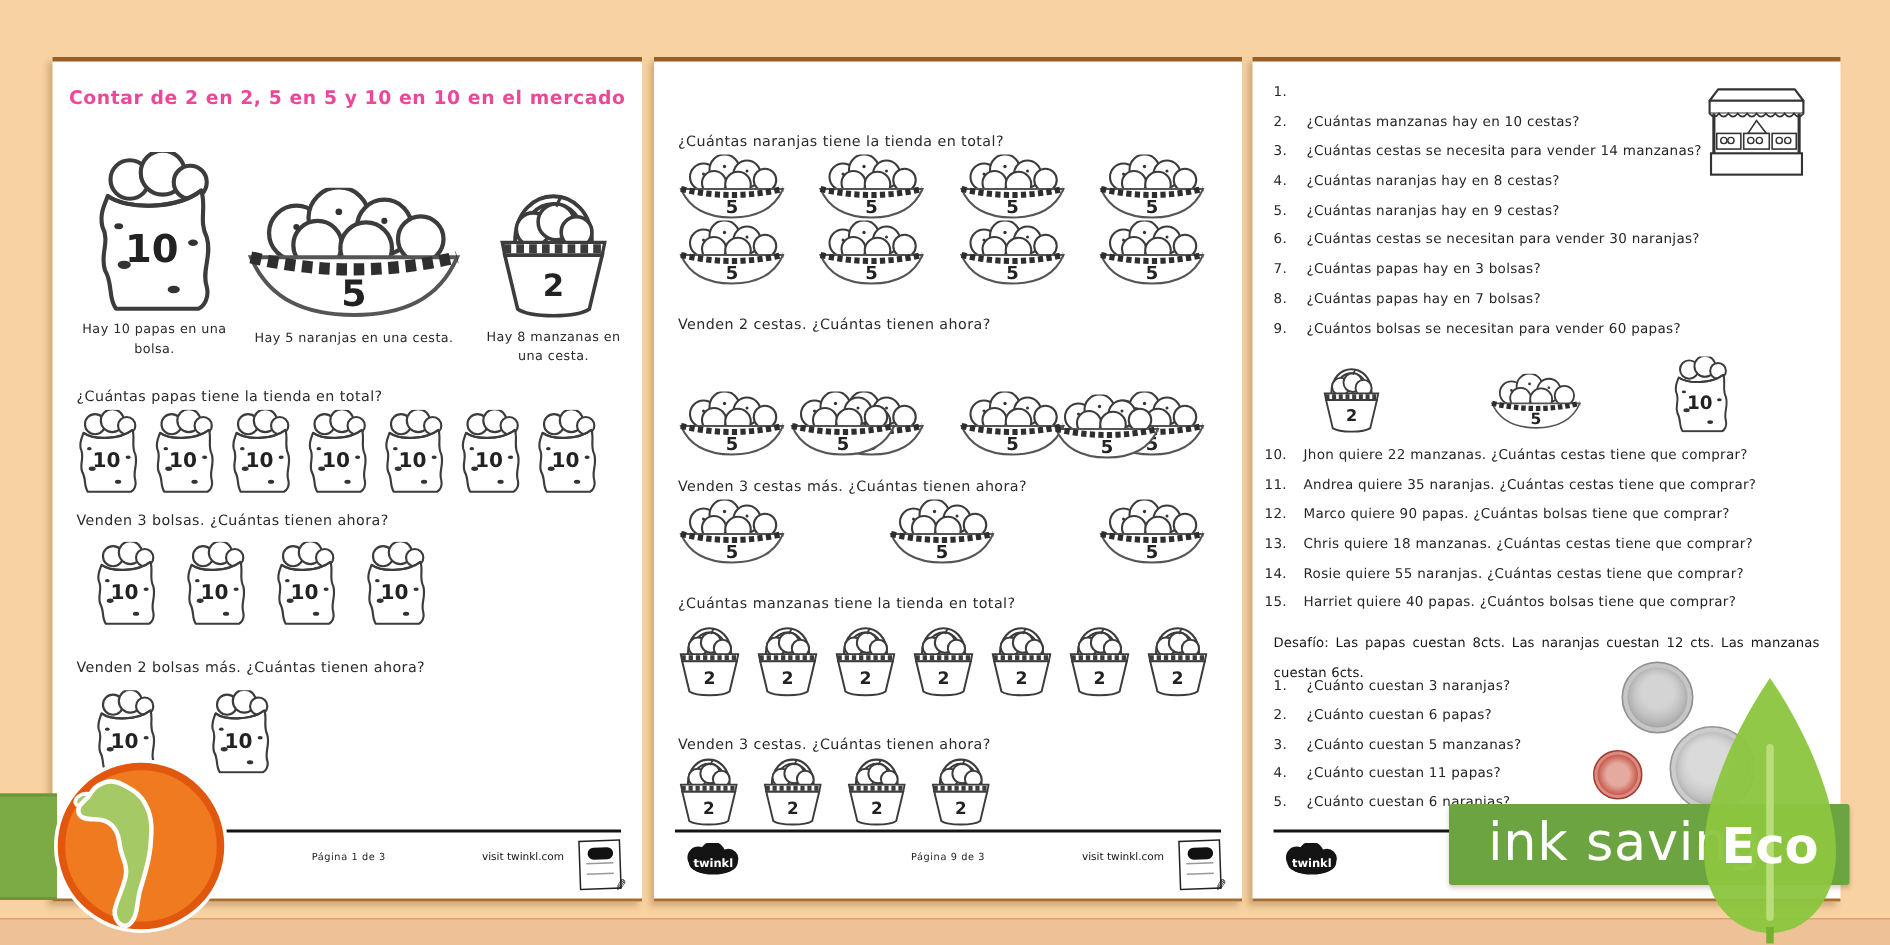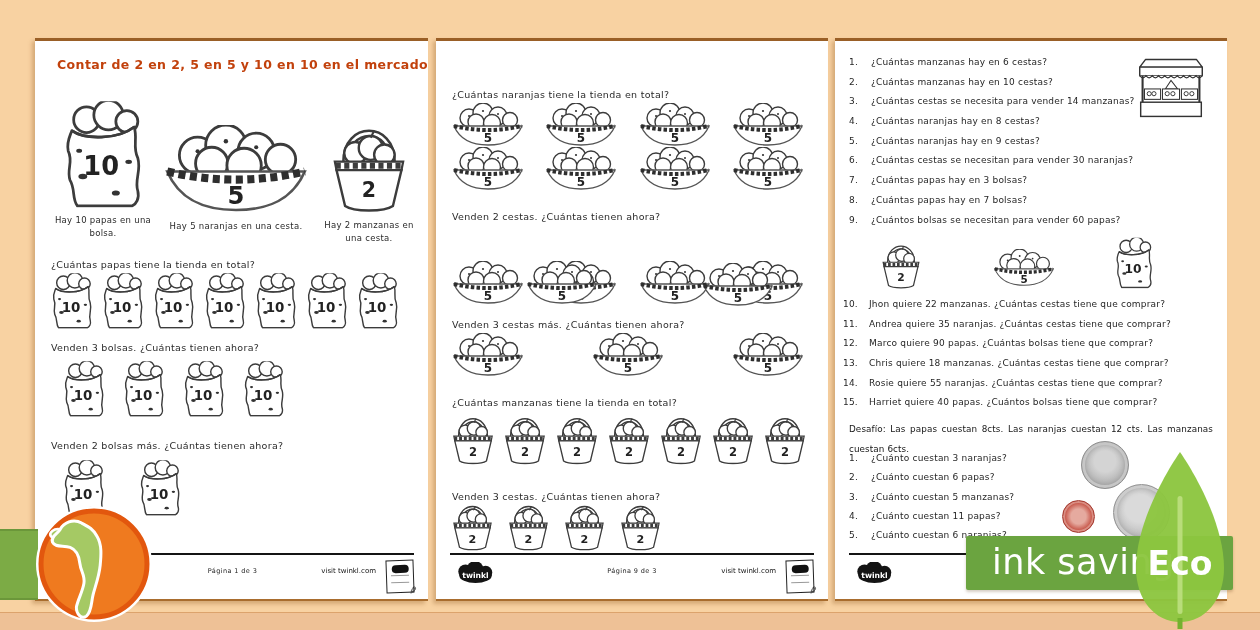--- a/index.html
+++ b/index.html
@@ -6,22 +6,22 @@
     background:#f8d2a2;font-family:"DejaVu Sans",sans-serif;color:#2a2a2a;position:relative}
 
   
   .page{position:absolute;top:38px;height:558px;background:#fff;z-index:1;
     border-top:3px solid #9a5f26;border-bottom:2px solid #a96d2e;
     box-shadow:-3px 3px 4px rgba(150,95,40,.35)}
   #page1{left:35px;width:393px}
   #page2{left:436px;width:392px}
   #page3{left:835px;width:392px}
 
-  #p1-title{position:absolute;top:16px;left:0;right:0;text-align:right;
-    font-size:12.5px;font-weight:bold;letter-spacing:.4px;color:#c2410c}
+  #p1-title{position:absolute;top:16px;left:0;right:0;text-align:center;
+    font-size:12.5px;font-weight:bold;letter-spacing:.4px;color:#ec4899}
 
   .q{position:absolute;font-size:9.5px;letter-spacing:.3px;white-space:nowrap;color:#2a2a2a}
   .row{position:absolute;display:flex;align-items:flex-end}
 
   svg.icon{display:block;flex:0 0 auto}
   svg text{font-family:"DejaVu Sans",sans-serif}
   .icon-sack{width:46px;height:56px}
   .icon-bowl{width:72px;height:44px}
   .icon-basket{width:46px;height:54px}
 
@@ -216,21 +216,21 @@
           <use href="#sym-bowl"></use>
           <text x="36" y="39" text-anchor="middle" font-size="12" font-weight="bold" fill="#222">5</text>
         </svg></span>
     <div class="cap">Hay 5 naranjas en una cesta.</div>
   </div>
   <div class="hero-fig" id="hero-basket">
     <span><svg class="icon icon-basket" viewBox="0 0 48 56">
           <use href="#sym-basket"></use>
           <text x="24" y="47" text-anchor="middle" font-size="12" font-weight="bold" fill="#222">2</text>
         </svg></span>
-    <div class="cap">Hay 2 manzanas en una cesta.</div>
+    <div class="cap">Hay 8 manzanas en una cesta.</div>
   </div>
 
   <div class="q" id="p1-q1">¿Cuántas papas tiene la tienda en total?</div>
   <div class="row" id="p1-r1">
       <svg class="icon icon-sack" viewBox="0 0 48 58">
         <use href="#sym-sack"></use>
         <text x="23" y="40" text-anchor="middle" font-size="14" font-weight="bold" fill="#222">10</text>
       </svg>
       <svg class="icon icon-sack" viewBox="0 0 48 58">
         <use href="#sym-sack"></use>
@@ -445,21 +445,20 @@
       <div class="stamp-lines"></div>
       <span class="stamp-pencil">✎</span>
     </div>
   </div>
 </div>
 
 <div class="page" id="page3">
   <div class="qlist" id="p3-list1">
       <div class="li">
         <span class="ln">1.</span>
-        <span class="lt">¿Cuántas manzanas hay en 6 cestas?</span>
       </div>
       <div class="li">
         <span class="ln">2.</span>
         <span class="lt">¿Cuántas manzanas hay en 10 cestas?</span>
       </div>
       <div class="li">
         <span class="ln">3.</span>
         <span class="lt">¿Cuántas cestas se necesita para vender 14 manzanas?</span>
       </div>
       <div class="li">

